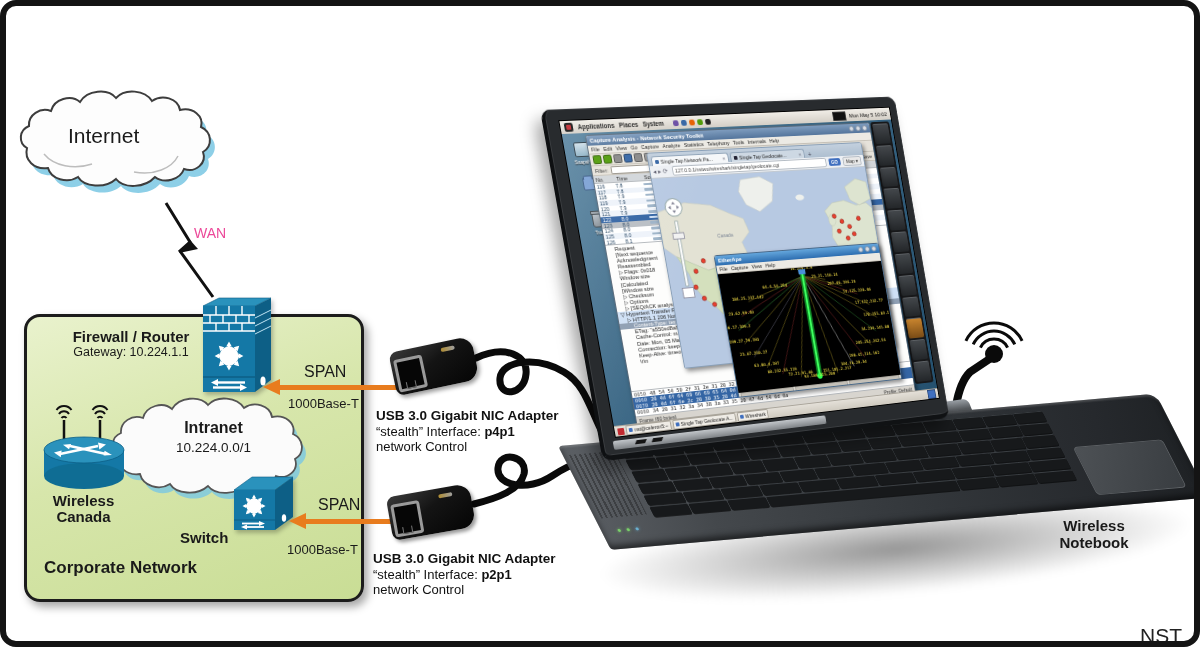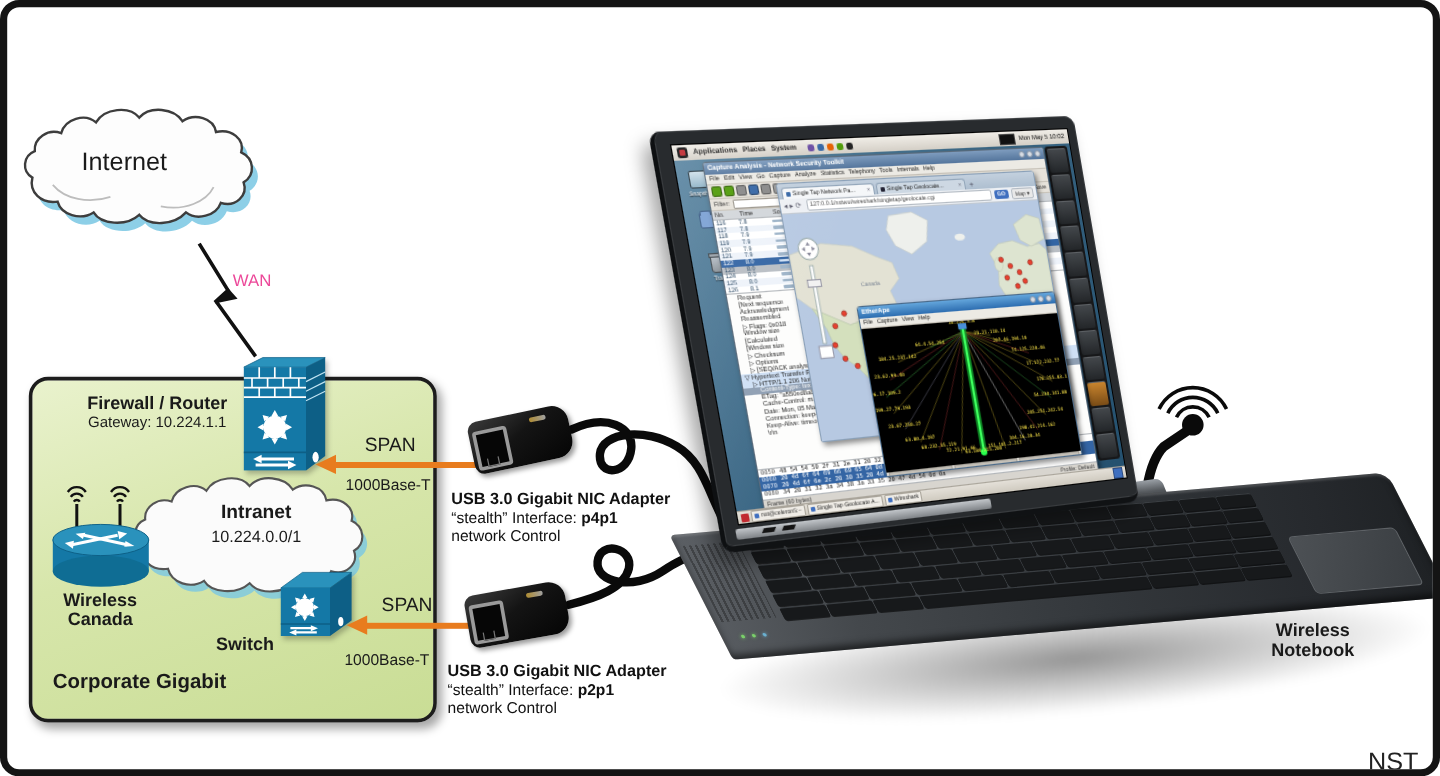--- a/index.html
+++ b/index.html
@@ -228,21 +228,21 @@
 
   <svg class="abs" id="internet-cloud" width="218" height="124" viewBox="0 0 218 124">
     <path d="M34,84 C20,86 10,76 13,64 C4,59 5,46 15,42 C14,31 26,23 37,27 C40,15 57,10 66,18 C73,6 94,4 102,14 C111,4 131,6 138,17 C148,10 164,14 166,26 C179,23 190,32 187,43 C198,48 199,62 189,68 C193,79 182,89 170,85 C166,96 150,100 141,93 C131,104 110,105 102,95 C91,105 70,103 64,93 C53,100 37,95 34,84 Z" transform="translate(5,7)" fill="#79c7e3" opacity=".85"></path>
     <path d="M34,84 C20,86 10,76 13,64 C4,59 5,46 15,42 C14,31 26,23 37,27 C40,15 57,10 66,18 C73,6 94,4 102,14 C111,4 131,6 138,17 C148,10 164,14 166,26 C179,23 190,32 187,43 C198,48 199,62 189,68 C193,79 182,89 170,85 C166,96 150,100 141,93 C131,104 110,105 102,95 C91,105 70,103 64,93 C53,100 37,95 34,84 Z" fill="#fdfdfd" stroke="#3d3d3d" stroke-width="2"></path>
     <path d="M30,70 C40,82 60,86 78,80 M120,88 C140,92 158,84 164,72" fill="none" stroke="#bdbdbd" stroke-width="1.5"></path>
   </svg>
   <div class="abs cloud-label" id="internet-label">Internet</div>
   <div class="abs" id="wan-label">WAN</div>
 
   <div class="abs" id="corp-box"></div>
-  <div class="abs" id="corp-label">Corporate Gigabit</div>
+  <div class="abs" id="corp-label">Corporate Network</div>
 
   <svg class="abs" id="fw-icon" width="70" height="105" viewBox="0 0 70 105">
     <defs>
       <g id="ray8">
           <line x1="0" y1="-5" x2="0" y2="-12" stroke="#fff" stroke-width="2.2"></line>
           <path d="M-2.8,-9.4 L0,-14.4 L2.8,-9.4 Z" fill="#fff"></path>
         </g>
     </defs>
     <polygon points="0,12 16,4 68,4 52,12" fill="#2a92bc" stroke="#0d5f86" stroke-width=".6"></polygon>
     <polygon points="52,12 68,4 68,86 52,98" fill="#0d5f86"></polygon>

